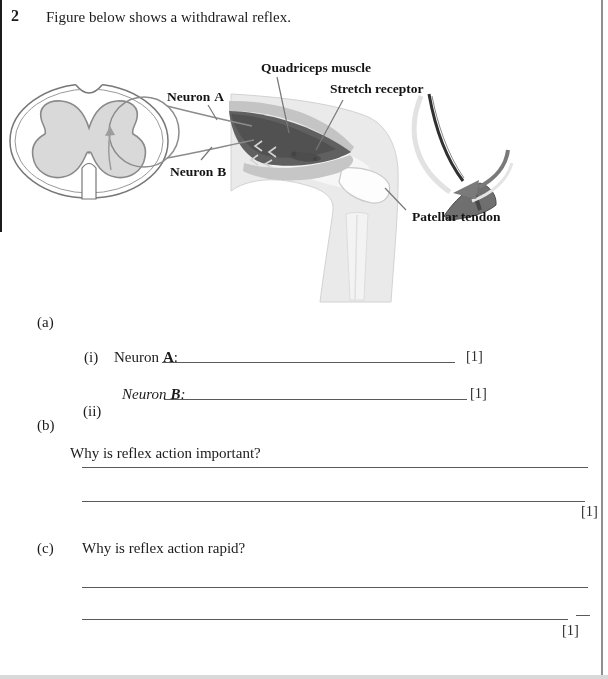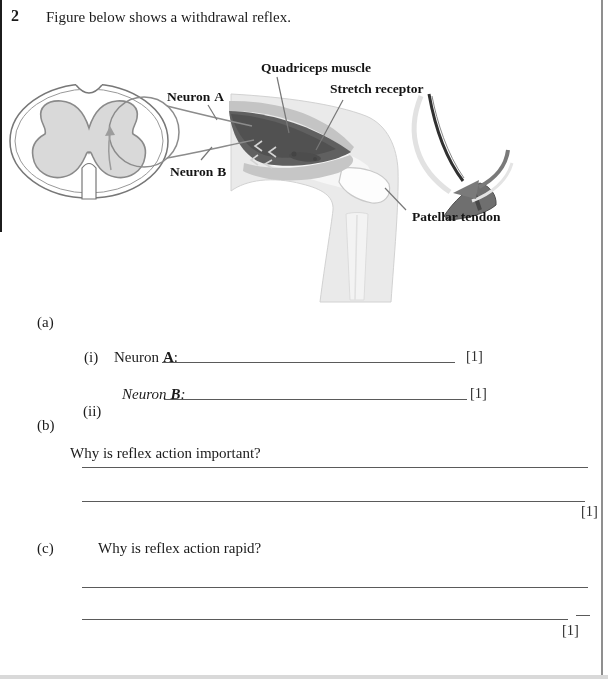--- a/index.html
+++ b/index.html
@@ -118,19 +118,19 @@
   <div class="ansline" style="left:164px;top:399px;width:303px;"></div>
   <div class="abs marks" style="left:470px;top:385px;">[1]</div>
 
   <div class="abs txt" style="left:37px;top:416px;">(b)</div>
   <div class="abs txt" style="left:70px;top:416px;margin-top:28px;">Why is reflex action important?</div>
   <div class="ansline" style="left:82px;top:467px;width:506px;"></div>
   <div class="ansline" style="left:82px;top:501px;width:503px;"></div>
   <div class="abs marks" style="left:581px;top:503px;">[1]</div>
 
   <div class="abs txt" style="left:37px;top:539px;">(c)</div>
-  <div class="abs txt" style="left:98px;top:539px;">Why is reflex action rapid?</div>
+  <div class="abs txt" style="left:82px;top:539px;">Why is reflex action rapid?</div>
   <div class="ansline" style="left:82px;top:587px;width:506px;"></div>
   <div class="ansline" style="left:82px;top:619px;width:486px;"></div>
   <div class="ansline" style="left:576px;top:615px;width:14px;"></div>
   <div class="abs marks" style="left:562px;top:622px;">[1]</div>
 
 </div>
 
 </body></html>

